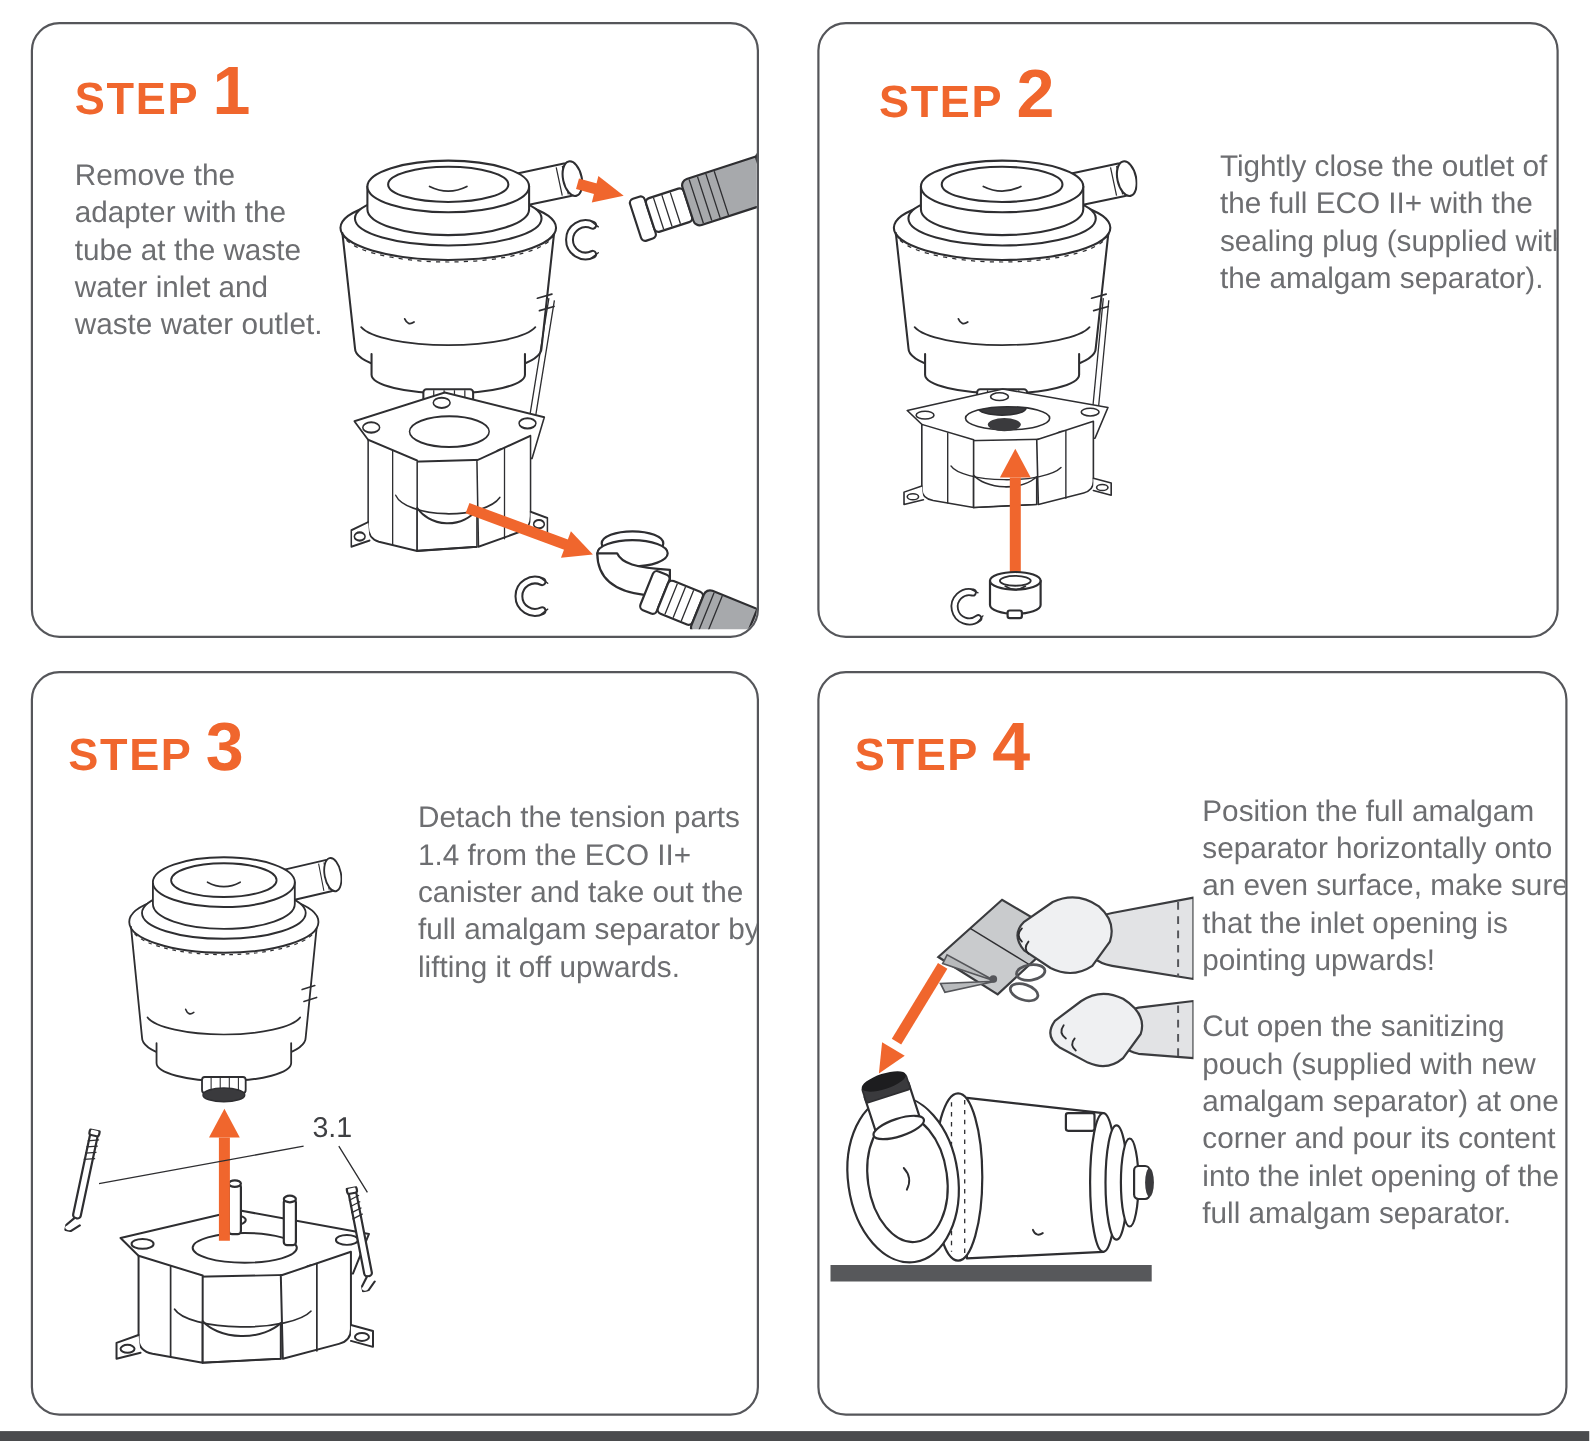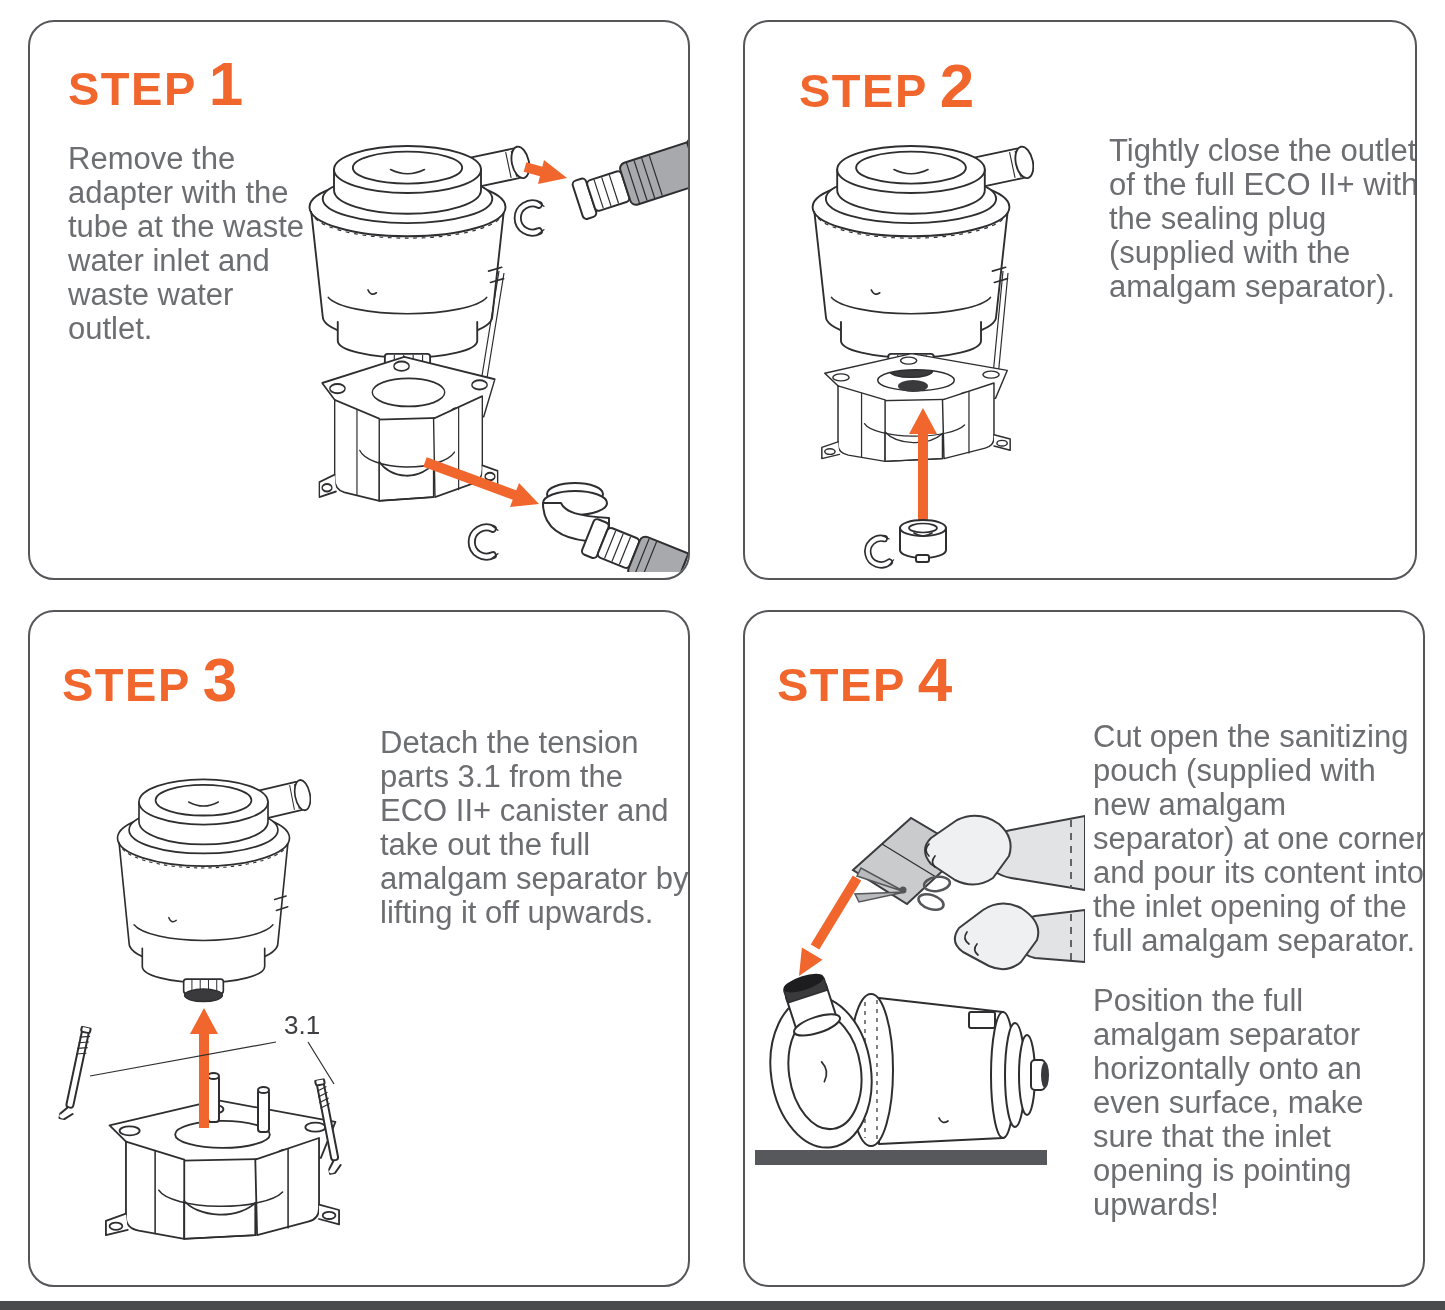--- a/index.html
+++ b/index.html
@@ -3,23 +3,23 @@
 <meta charset="utf-8">
 <style>
   html,body{margin:0;padding:0;background:#fff;}
   body{width:1445px;height:1310px;position:relative;font-family:"Liberation Sans",sans-serif;overflow:hidden;}
   .panel{position:absolute;border:2px solid #55565A;border-radius:26px;background:#fff;overflow:hidden;}
   #p1{left:28px;top:20px;width:658px;height:556px;}
   #p2{left:743px;top:20px;width:670px;height:556px;}
   #p3{left:28px;top:610px;width:658px;height:673px;}
   #p4{left:743px;top:610px;width:678px;height:673px;}
   .step-head{position:absolute;display:flex;align-items:baseline;gap:12px;color:#F0662D;}
-  .step-label{font-size:47px;font-weight:bold;letter-spacing:1.5px;}
+  .step-label{font-size:41px;font-weight:bold;letter-spacing:1.5px;}
   .step-num{font-size:62px;font-weight:bold;line-height:0.9;}
-  .step-text{position:absolute;color:#6D6E71;font-size:31px;line-height:34px;}
+  .step-text{position:absolute;color:#6D6E71;font-size:27px;line-height:34px;}
   .step-text p{margin:0 0 26px 0;}
   .illu{position:absolute;}
   .bottom-bar{position:absolute;left:0;top:1301px;width:1445px;height:9px;background:#4A4B4D;}
   
   .ln{fill:#fff;stroke:#2E2E31;stroke-width:2;stroke-linejoin:round;stroke-linecap:round;}
   .ln2{fill:none;stroke:#2E2E31;stroke-width:1.7;stroke-linejoin:round;stroke-linecap:round;}
   .thin{fill:none;stroke:#2E2E31;stroke-width:1.2;}
   .hnd{fill:#EFF0F2;stroke:#3B3C3F;stroke-width:2;stroke-linejoin:round;}
   .slv{fill:#E2E3E5;stroke:#3B3C3F;stroke-width:2;stroke-linejoin:round;}
   .dash{stroke-dasharray:7 6;fill:none;stroke:#55565A;stroke-width:1.8;}
@@ -157,21 +157,21 @@
     <use href="#sym-clip" x="84" y="414" width="44" height="40" transform="rotate(-12 106 434)"></use>
   </svg>
 </section>
 
 <section class="panel" id="p3">
   <div class="step-head" style="left:32px;top:40px;">
     <span class="step-label">STEP</span>
     <span class="step-num">3</span>
   </div>
   <div class="step-text" style="left:350px;top:114px;width:318px;">
-    <p>Detach the tension parts 3.1 from the ECO II+ canister and take out the full amalgam separator by lifting it off upwards.</p>
+    <p>Detach the tension parts 1.4 from the ECO II+ canister and take out the full amalgam separator by lifting it off upwards.</p>
   </div>
   <svg class="illu" style="left:28px;top:112px;" width="330" height="555" viewBox="0 0 330 555">
     <use href="#sym-canister" x="38" y="40" width="215" height="244"></use>
     <use href="#sym-base" x="37" y="360" width="255" height="180"></use>
     <g>
       <rect class="ln" x="150" y="352" width="11" height="46" rx="3"></rect>
       <ellipse class="ln" cx="155.5" cy="352" rx="5.5" ry="3"></ellipse>
       <rect class="ln" x="200" y="366" width="11" height="42" rx="3"></rect>
       <ellipse class="ln" cx="205.5" cy="366" rx="5.5" ry="3"></ellipse>
     </g>
@@ -185,22 +185,22 @@
     <path class="thin" d="M218,318 L32,352 M250,318 L276,360"></path>
   </svg>
 </section>
 
 <section class="panel" id="p4">
   <div class="step-head" style="left:32px;top:40px;">
     <span class="step-label">STEP</span>
     <span class="step-num">4</span>
   </div>
   <div class="step-text" style="left:348px;top:108px;width:336px;">
+    <p>Position the full amalgam separator horizontally onto an even surface, make sure that the inlet opening is pointing upwards!</p>
     <p>Cut open the sanitizing pouch (supplied with new amalgam separator) at one corner and pour its content into the inlet opening of the full amalgam separator.</p>
-    <p>Position the full amalgam separator horizontally onto an even surface, make sure that the inlet opening is pointing upwards!</p>
   </div>
   <svg class="illu" style="left:8px;top:178px;" width="332" height="392" viewBox="0 0 332 392">
     <rect x="2" y="360" width="292" height="15" fill="#57585B"></rect>
     <g>
       <path class="ln" d="M126,208 L250,222 L250,348 L126,354 Z"></path>
       <ellipse class="ln" cx="250" cy="285" rx="12" ry="63"></ellipse>
       <ellipse class="ln" cx="262" cy="285" rx="10" ry="52"></ellipse>
       <ellipse class="ln" cx="274" cy="285" rx="8" ry="40"></ellipse>
       <rect class="ln" x="278" y="270" width="14" height="30" rx="4"></rect>
       <ellipse cx="292" cy="285" rx="4" ry="13" fill="#3A3A3D"></ellipse>

